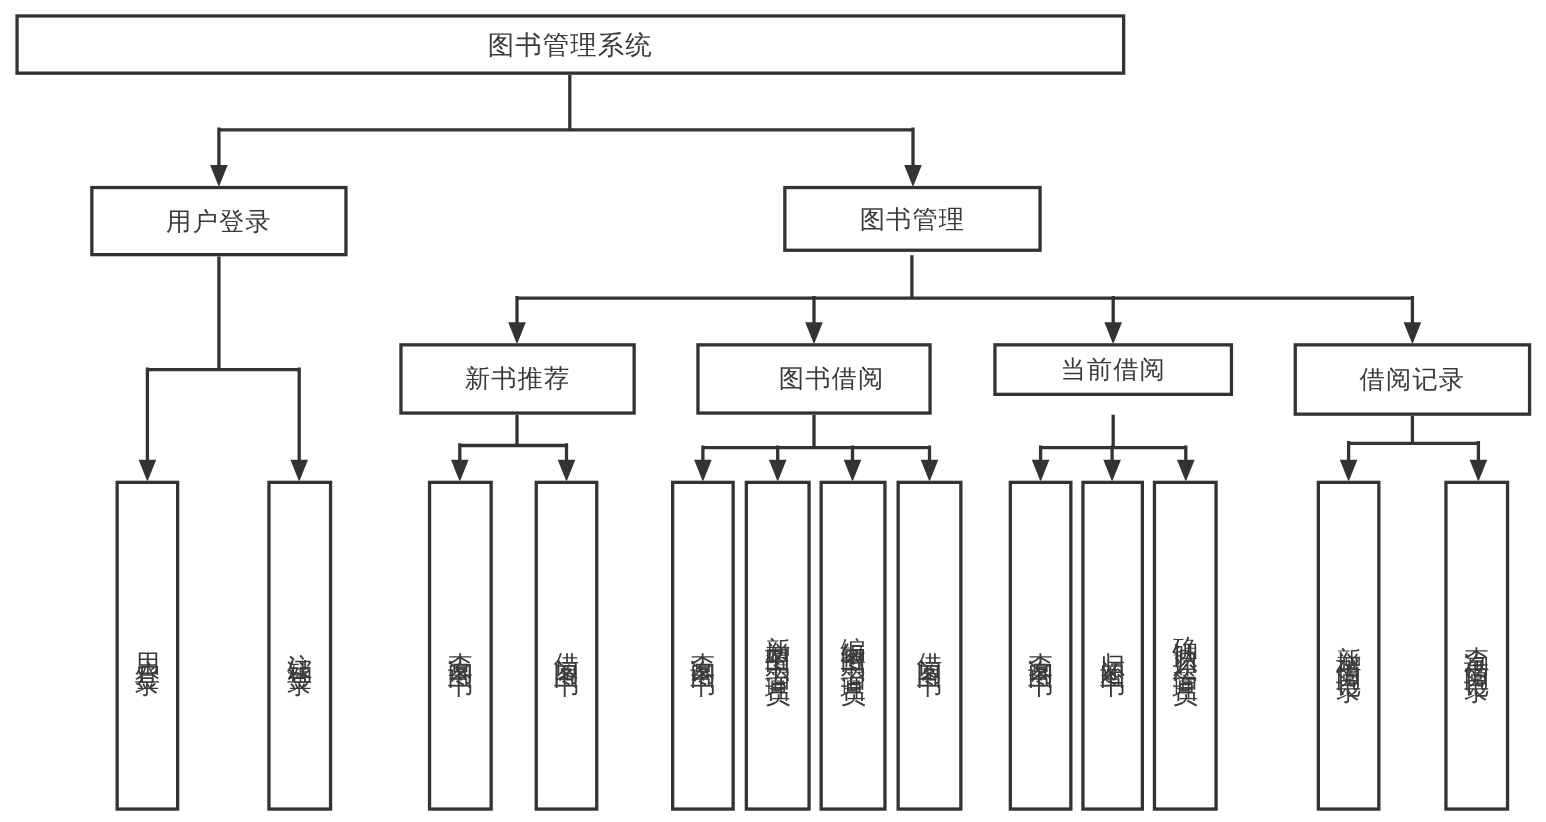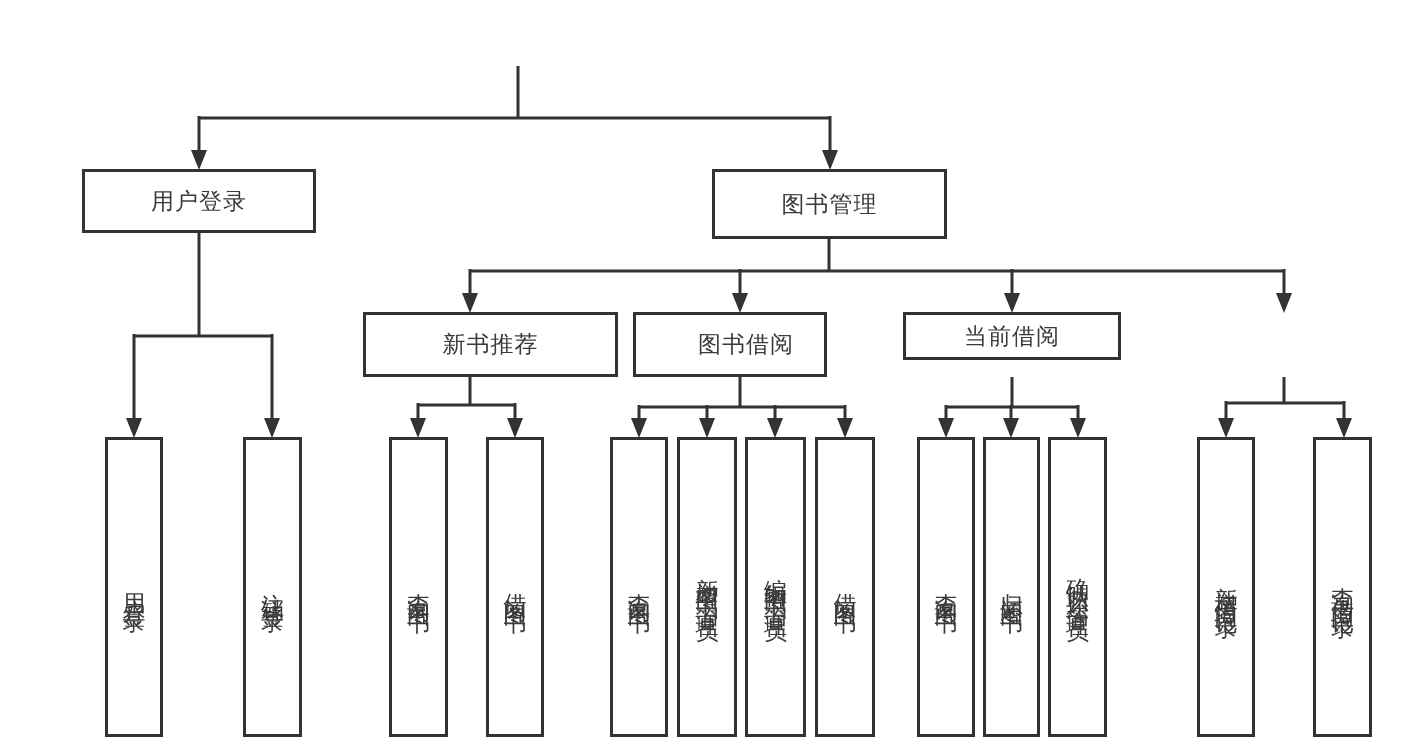--- a/index.html
+++ b/index.html
@@ -103,36 +103,42 @@
       <polygon points="1070,418 1086,418 1078,438"></polygon>
     </g>
 
     <g>
       <path d="M1284 377 V403 M1226 403 H1344 M1226 401 V422 M1344 401 V422"></path>
       <polygon points="1218,418 1234,418 1226,438"></polygon>
       <polygon points="1336,418 1352,418 1344,438"></polygon>
     </g>
   </svg>
 
+  <div class="node hnode root" style="left:14px; top:13px; width:1009px; height:55px;">
+    <span>图书管理系统</span>
+  </div>
 
   <div class="node hnode" style="left:82px; top:169px; width:234px; height:64px;">
     <span>用户登录</span>
   </div>
-  <div class="node hnode" style="left:712px; top:169px; width:235px; height:70px;">
+  <div class="node hnode" style="left:712px; top:169px; width:235px; height:60px;">
     <span>图书管理</span>
   </div>
 
-  <div class="node hnode" style="left:363px; top:312px; width:255px; height:65px;">
+  <div class="node hnode" style="left:363px; top:312px; width:215px; height:65px;">
     <span>新书推荐</span>
   </div>
-  <div class="node hnode" style="left:633px; top:312px; width:194px; height:65px;padding-left:32px;">
+  <div class="node hnode" style="left:633px; top:312px; width:214px; height:65px;padding-left:32px;">
     <span>图书借阅</span>
   </div>
   <div class="node hnode" style="left:903px; top:312px; width:218px; height:48px;">
     <span>当前借阅</span>
+  </div>
+  <div class="node hnode" style="left:1176px; top:312px; width:216px; height:66px;">
+    <span>借阅记录</span>
   </div>
 
   <div class="node vnode" style="left:105px; width:58px;">
     <span class="vtext">用户登录</span>
   </div>
   <div class="node vnode" style="left:243px; width:59px;">
     <span class="vtext">注销登录</span>
   </div>
 
   <div class="node vnode" style="left:389px; width:59px;">

